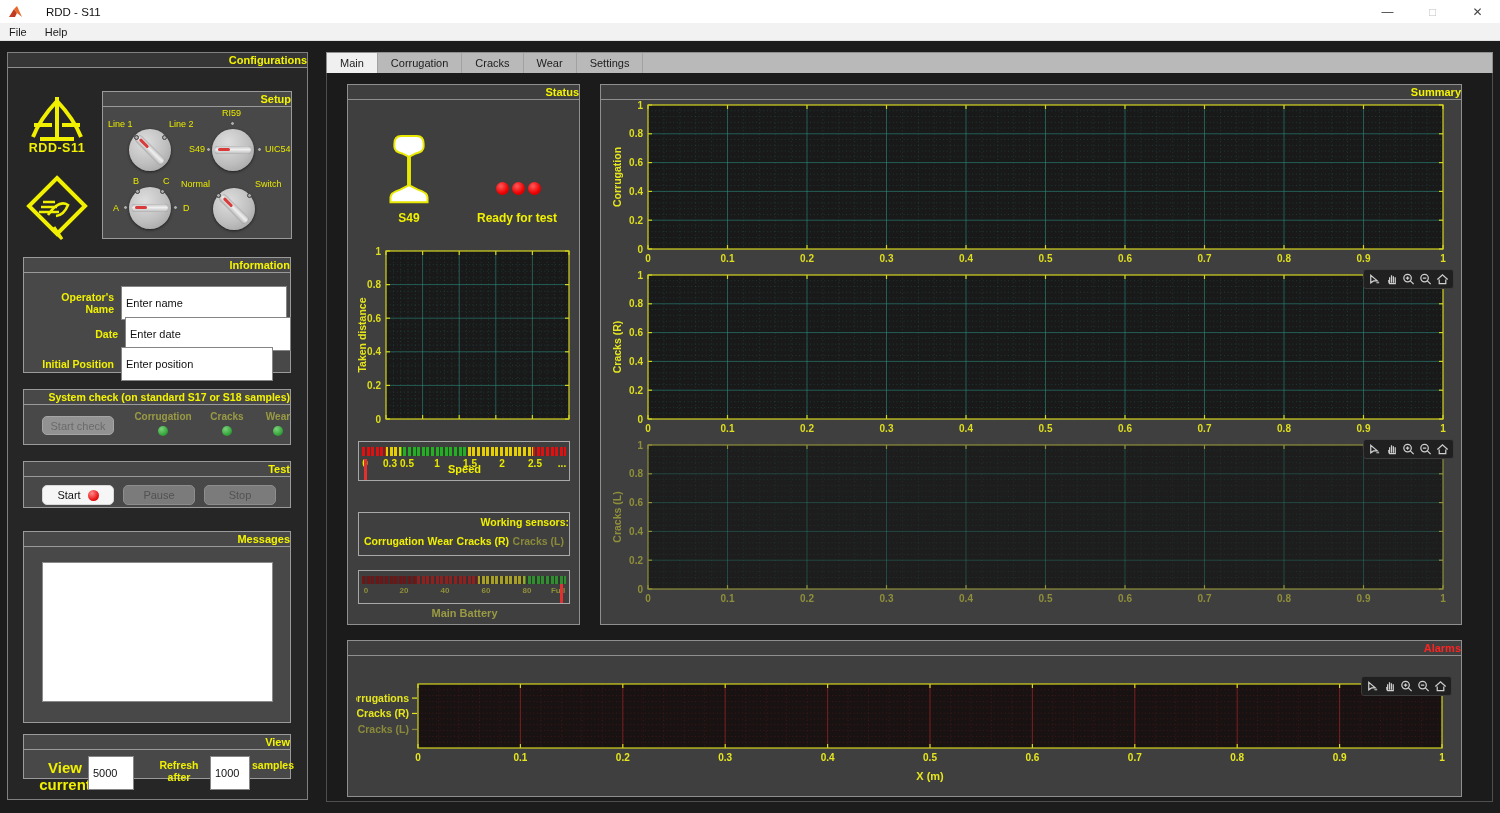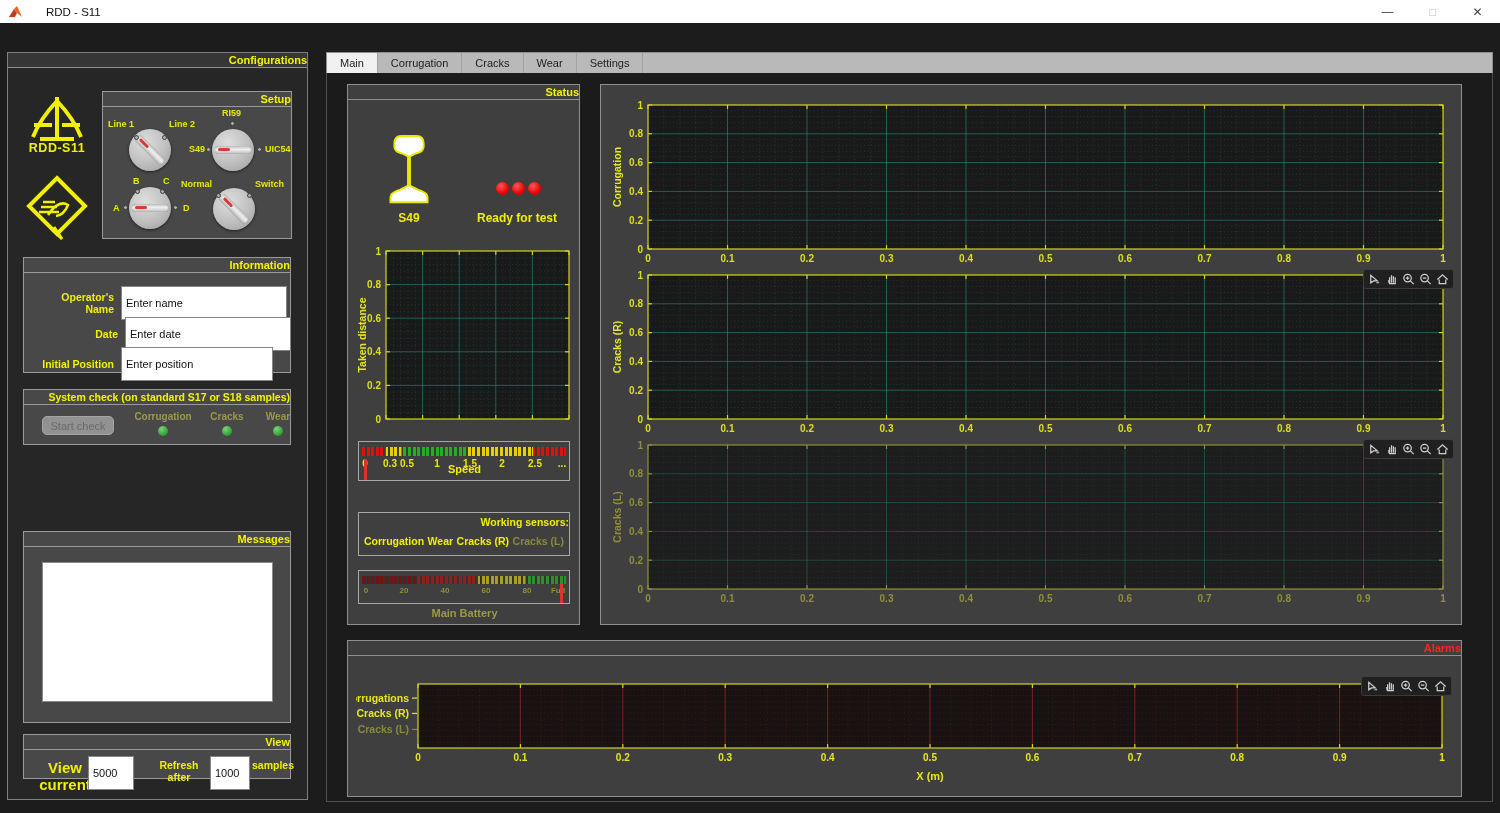--- a/index.html
+++ b/index.html
@@ -28,21 +28,21 @@
   .subpanel { position:absolute; background:#484848; border:1px solid #9a9a9a; }
   .subpanel .ptitle { border-bottom:1px solid #9a9a9a; }
   .logotext { position:absolute; text-align:center; color:#f0f000; font-weight:bold; font-size:12.5px; letter-spacing:.5px; }
   
   .knob { position:absolute; width:42px; height:42px; border-radius:50%;
     background:radial-gradient(circle at 38% 32%, #dedede, #bfbfbf 55%, #9e9e9e 96%);
     box-shadow:0 1px 3px rgba(0,0,0,.55); }
   .groove { position:absolute; left:3px; right:3px; top:17px; height:8px; border-radius:3px;
     background:linear-gradient(180deg,#c2c2c2,#f0f0f0 45%,#b8b8b8); box-shadow:inset 0 0 1px #777; }
   .gmark { position:absolute; left:8%; top:2px; width:33%; height:3px; background:#d93a3a; border-radius:2px; }
-  .klbl { position:absolute; color:#e8e800; font-weight:bold; font-size:9px; white-space:nowrap; }
+  .klbl { position:absolute; color:#e8e800; font-weight:normal; font-size:9px; white-space:nowrap; }
   .kdot { position:absolute; width:5px; height:5px; border-radius:50%; background:#ababab; border:1px solid #3d3d3d; }
   
   .inforow { position:absolute; display:flex; align-items:center; }
   .inflabel { width:84px; text-align:right; color:#f0f000; font-weight:bold; font-size:10.5px; margin-right:7px; }
   .txtinput { background:#fff; border:1px solid #858585; color:#111; font-size:11px; font-family:"Liberation Sans",sans-serif; padding:16px 4px; height:17px; }
   
   .btn { position:absolute; border-radius:5px; border:1px solid #6f6f6f; font-size:11px; font-family:"Liberation Sans",sans-serif; display:flex; align-items:center; justify-content:center; gap:7px; }
   .btn.enabled { background:#f6f6f6; color:#111; border-color:#d8d8d8; }
   .btn.disabled { background:#7b7b7b; color:#525252; border-color:#8d8d8d; }
   .btn.checkdis { background:#929292; color:#6b6b6b; border-color:#a5a5a5; }
@@ -87,20 +87,24 @@
       <polygon points="6,4 9,1 14,12 9,8" fill="#e8682a"></polygon>
     </svg>
     <span class="wtitle">RDD - S11</span>
     <div class="wctrls">
       <span class="wctrl">—</span>
       <span class="wctrl max">□</span>
       <span class="wctrl">✕</span>
     </div>
   </div>
 
+  <div class="menubar">
+    <span class="menuitem">File</span>
+    <span class="menuitem">Help</span>
+  </div>
 
   <div class="configpanel">
     <div class="ptitle">Configurations</div>
 
     <svg style="position:absolute;left:18px;top:42px" width="62" height="50" viewBox="0 0 62 50">
       <g stroke="#f0f000" stroke-width="4" fill="none">
         <path d="M31 2 V44"></path>
         <path d="M31 6 Q14 24 7 42"></path>
         <path d="M31 6 Q48 24 55 42"></path>
         <path d="M8 30 H26"></path>
@@ -188,20 +192,29 @@
       <div class="ptitle" style="font-size:10.5px">System check (on standard S17 or S18 samples)</div>
       <div class="btn checkdis" style="left:18px;top:26px;width:72px;height:19px">Start check</div>
       <span class="dimlbl" style="left:106px;top:21px;width:66px">Corrugation</span>
       <span class="dimlbl" style="left:180px;top:21px;width:46px">Cracks</span>
       <span class="dimlbl" style="left:234px;top:21px;width:40px">Wear</span>
       <i class="led-g" style="left:134px;top:36px"></i>
       <i class="led-g" style="left:198px;top:36px"></i>
       <i class="led-g" style="left:249px;top:36px"></i>
     </div>
 
+    <div class="subpanel" style="left:15px;top:408px;width:268px;height:47px">
+      <div class="ptitle">Test</div>
+      <div class="btn enabled" style="left:18px;top:23px;width:72px;height:20px">
+        <span>Start</span>
+        <i class="led-r"></i>
+      </div>
+      <div class="btn disabled" style="left:99px;top:23px;width:72px;height:20px">Pause</div>
+      <div class="btn disabled" style="left:180px;top:23px;width:72px;height:20px">Stop</div>
+    </div>
 
     <div class="subpanel" style="left:15px;top:478px;width:268px;height:192px">
       <div class="ptitle">Messages</div>
       <div class="msgbox" style="left:18px;top:30px;width:231px;height:140px"></div>
     </div>
 
     <div class="subpanel" style="left:15px;top:681px;width:268px;height:45px">
       <div class="ptitle">View</div>
       <span class="dimlbl" style="left:12px;top:24px;width:58px;color:#f0f000;font-size:15px">View current</span>
       <input class="txtinput" style="position: absolute; left: 64px; top: 21px; width: 46px;" value="5000">
@@ -350,20 +363,21 @@
       <span class="gtick dim" style="left:86px;top:15px">40</span>
       <span class="gtick dim" style="left:127px;top:15px">60</span>
       <span class="gtick dim" style="left:168px;top:15px">80</span>
       <span class="gtick dim" style="left:199px;top:15px">Full</span>
       <i class="gptr" style="left:201px;top:13px;height:19px"></i>
     </div>
     <span class="statustext" style="left:0;top:522px;width:233px;font-size:11px;color:#9a9a44">Main Battery</span>
   </div>
 
   <div class="dpanel" style="left:600px;top:84px;width:862px;height:541px">
+    <div class="ptitle">Summary</div>
     <div class="chart" style="left:10px;top:14px;width:844px;height:170px"><svg width="844" height="170">
           <rect x="37" y="6" width="795" height="144" fill="#191919"></rect>
           <line x1="52.9" y1="6" x2="52.9" y2="150" stroke="rgba(42,150,132,.38)" stroke-width=".7" stroke-dasharray="1 2.6"></line>
           <line x1="68.8" y1="6" x2="68.8" y2="150" stroke="rgba(42,150,132,.38)" stroke-width=".7" stroke-dasharray="1 2.6"></line>
           <line x1="84.70000000000002" y1="6" x2="84.70000000000002" y2="150" stroke="rgba(42,150,132,.38)" stroke-width=".7" stroke-dasharray="1 2.6"></line>
           <line x1="100.6" y1="6" x2="100.6" y2="150" stroke="rgba(42,150,132,.38)" stroke-width=".7" stroke-dasharray="1 2.6"></line>
           <line x1="132.4" y1="6" x2="132.4" y2="150" stroke="rgba(42,150,132,.38)" stroke-width=".7" stroke-dasharray="1 2.6"></line>
           <line x1="148.3" y1="6" x2="148.3" y2="150" stroke="rgba(42,150,132,.38)" stroke-width=".7" stroke-dasharray="1 2.6"></line>
           <line x1="164.20000000000005" y1="6" x2="164.20000000000005" y2="150" stroke="rgba(42,150,132,.38)" stroke-width=".7" stroke-dasharray="1 2.6"></line>
           <line x1="180.1" y1="6" x2="180.1" y2="150" stroke="rgba(42,150,132,.38)" stroke-width=".7" stroke-dasharray="1 2.6"></line>

